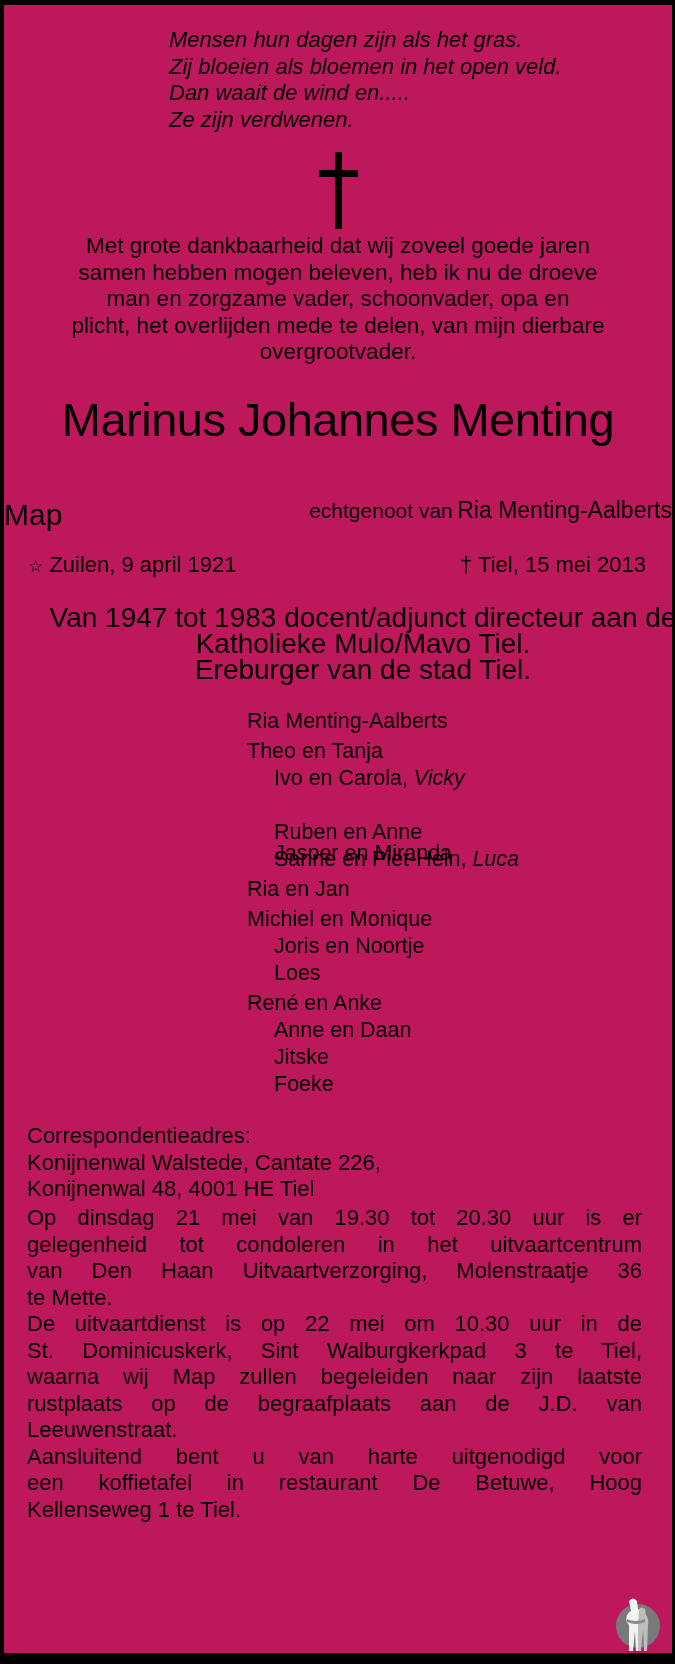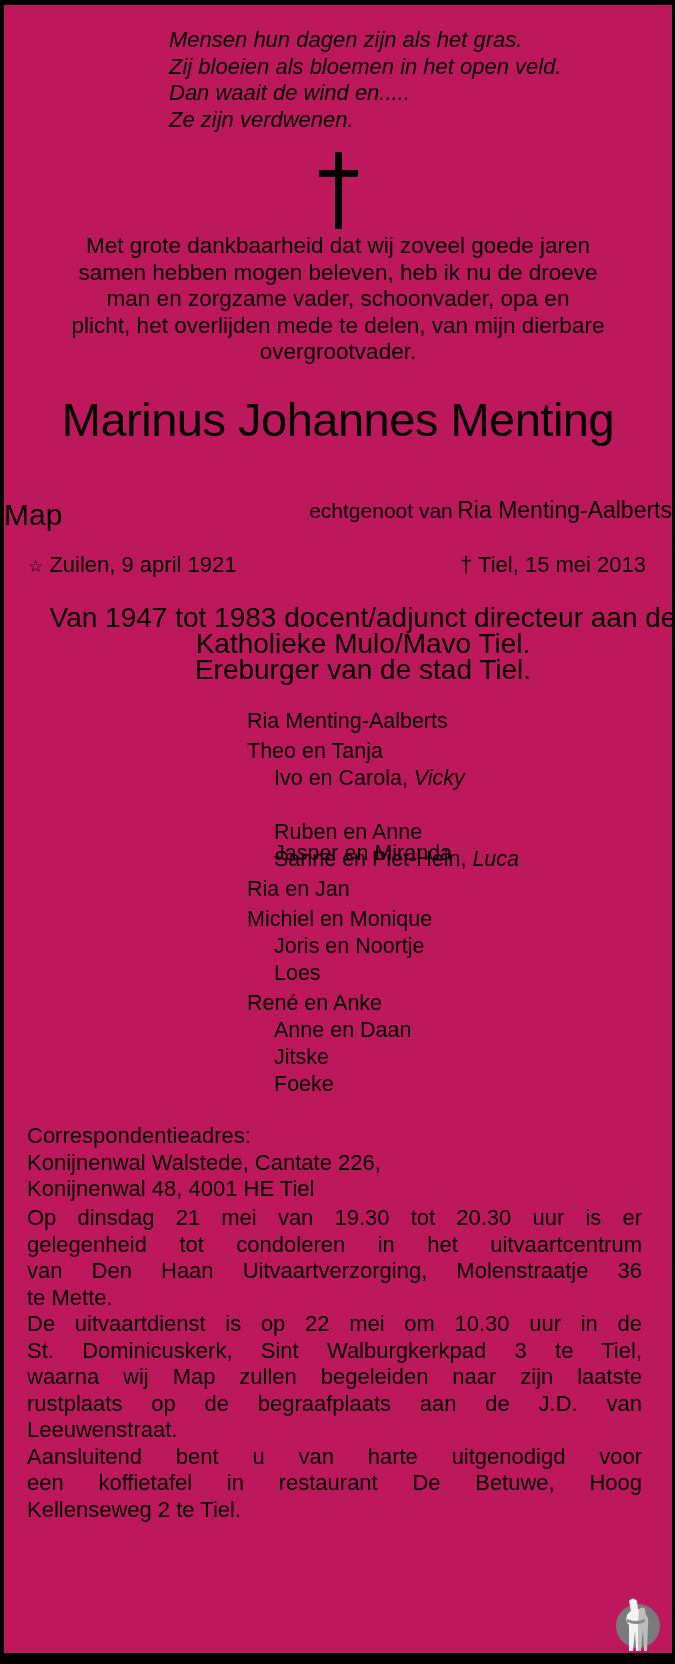--- a/index.html
+++ b/index.html
@@ -104,21 +104,21 @@
       <div class="j">gelegenheid tot condoleren in het uitvaartcentrum</div>
       <div class="j">van Den Haan Uitvaartverzorging, Molenstraatje 36</div>
       <div class="nj">te Mette.</div>
       <div class="j">De uitvaartdienst is op 22 mei om 10.30 uur in de</div>
       <div class="j">St. Dominicuskerk, Sint Walburgkerkpad 3 te Tiel,</div>
       <div class="j">waarna wij Map zullen begeleiden naar zijn laatste</div>
       <div class="j">rustplaats op de begraafplaats aan de J.D. van</div>
       <div class="nj">Leeuwenstraat.</div>
       <div class="j">Aansluitend bent u van harte uitgenodigd voor</div>
       <div class="j">een koffietafel in restaurant De Betuwe, Hoog</div>
-      <div class="nj">Kellenseweg 2 te Tiel.</div>
+      <div class="nj">Kellenseweg 1 te Tiel.</div>
     </div>
 
   <svg class="logo" viewBox="0 0 46 58">
     <circle cx="23" cy="31" r="22" fill="#7a7a7a"></circle>
     <path d="M14 6 q4-5 8 0 l1 8 q4 2 5 8 l-1 10 l-2 24 h-4 l-1-20 l-2 20 h-4 l0-26 q-4-4 -2-10 q3-4 4-4 z" fill="#f2f2f2"></path>
     <path d="M24 14 q3-3 6 0 l1 6 q3 3 2 10 l-1 26 h-3 l-1-22 l-2 22 h-3 l0-28 z" fill="#bdbdbd"></path>
     <path d="M12 24 q8 4 18 0 l0 3 q-9 4 -18 0 z" fill="#8a8a8a"></path>
   </svg>
 </div>
 

